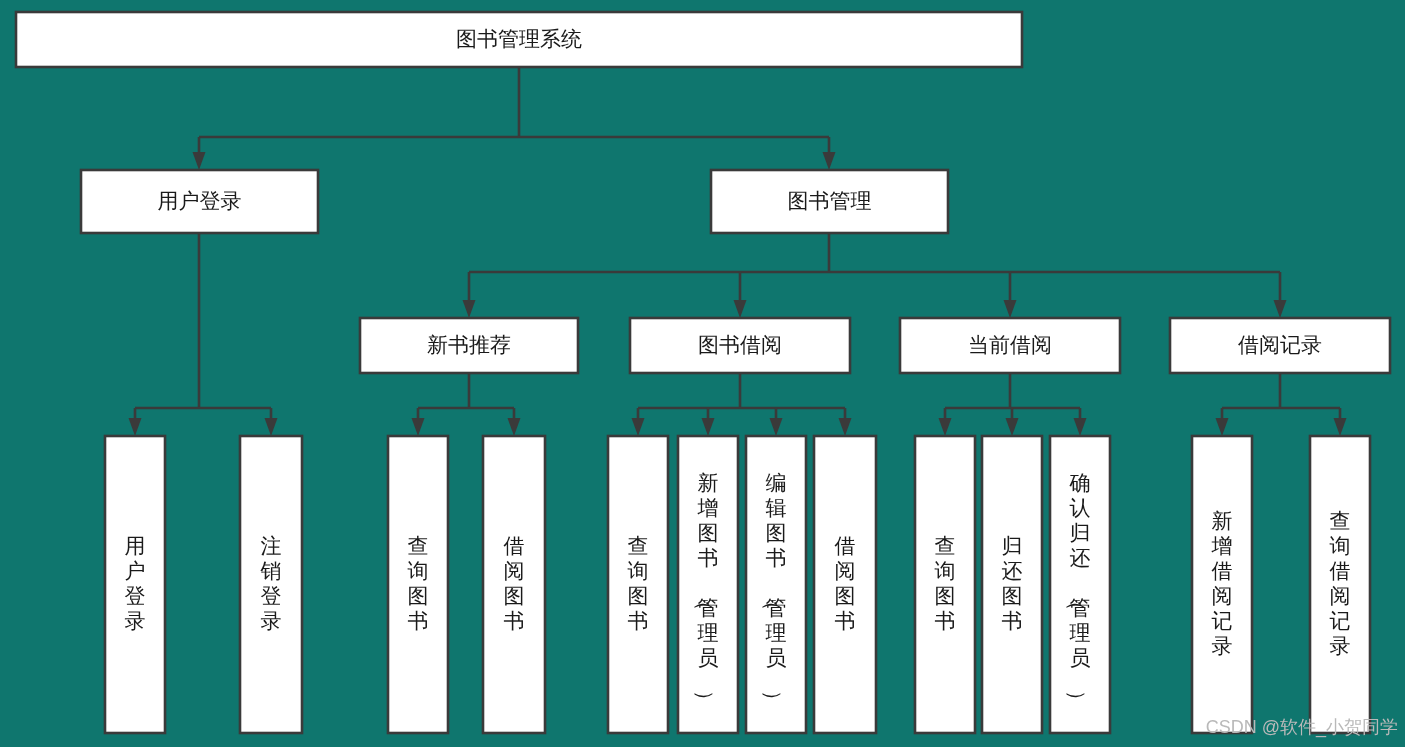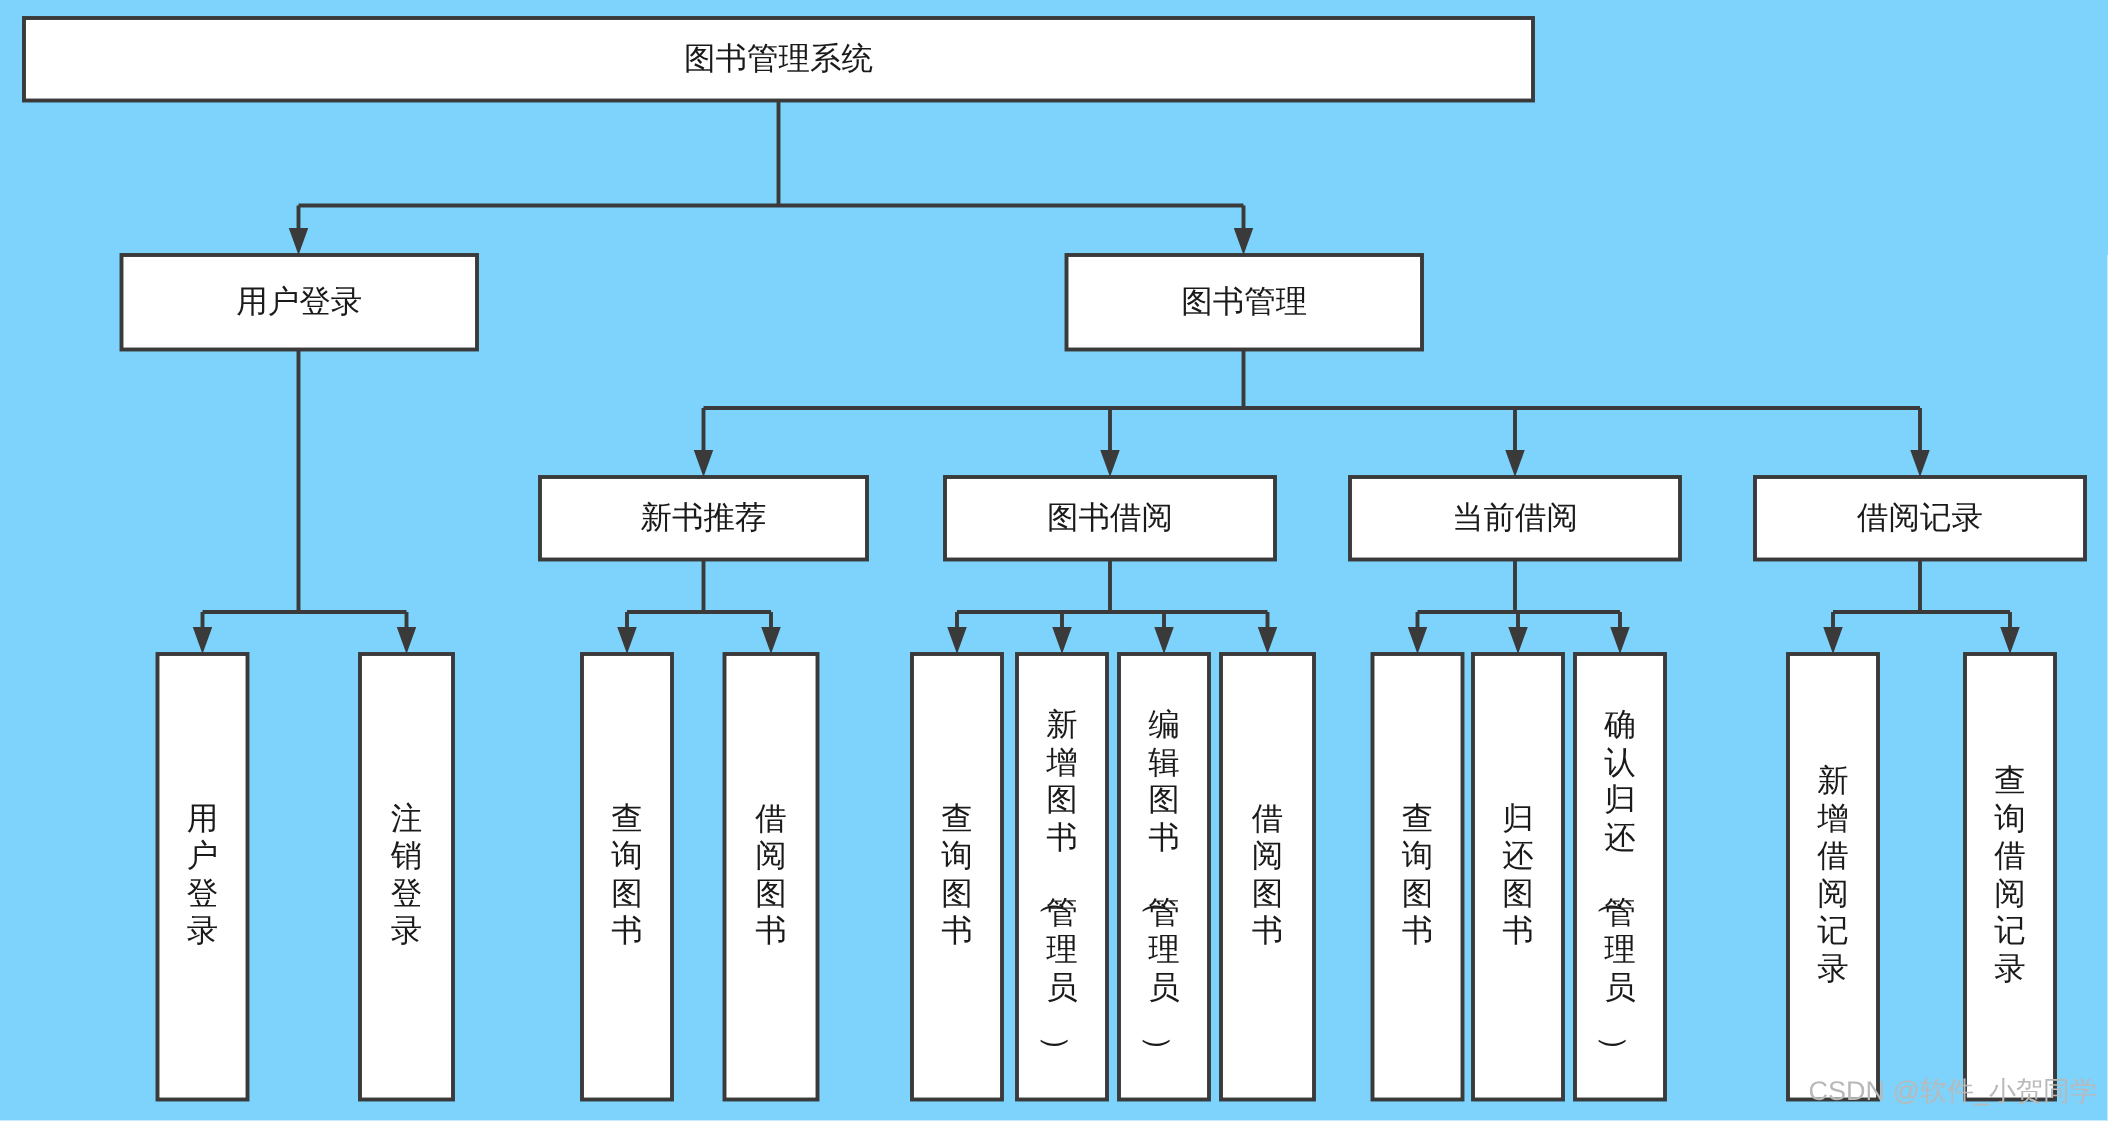--- a/index.html
+++ b/index.html
@@ -8,21 +8,21 @@
     padding: 0;
     background: #ffffff;
   }
   body {
     font-family: "Liberation Sans", "DejaVu Sans", sans-serif;
   }
   #diagram-root {
     position: relative;
     width: 1405px;
     height: 747px;
-    background: #7dd3fc;
+    background: #0f766e;
     overflow: hidden;
   }
   svg.tree-canvas {
     position: absolute;
     left: 0;
     top: 0;
     width: 1405px;
     height: 747px;
     display: block;
   }

